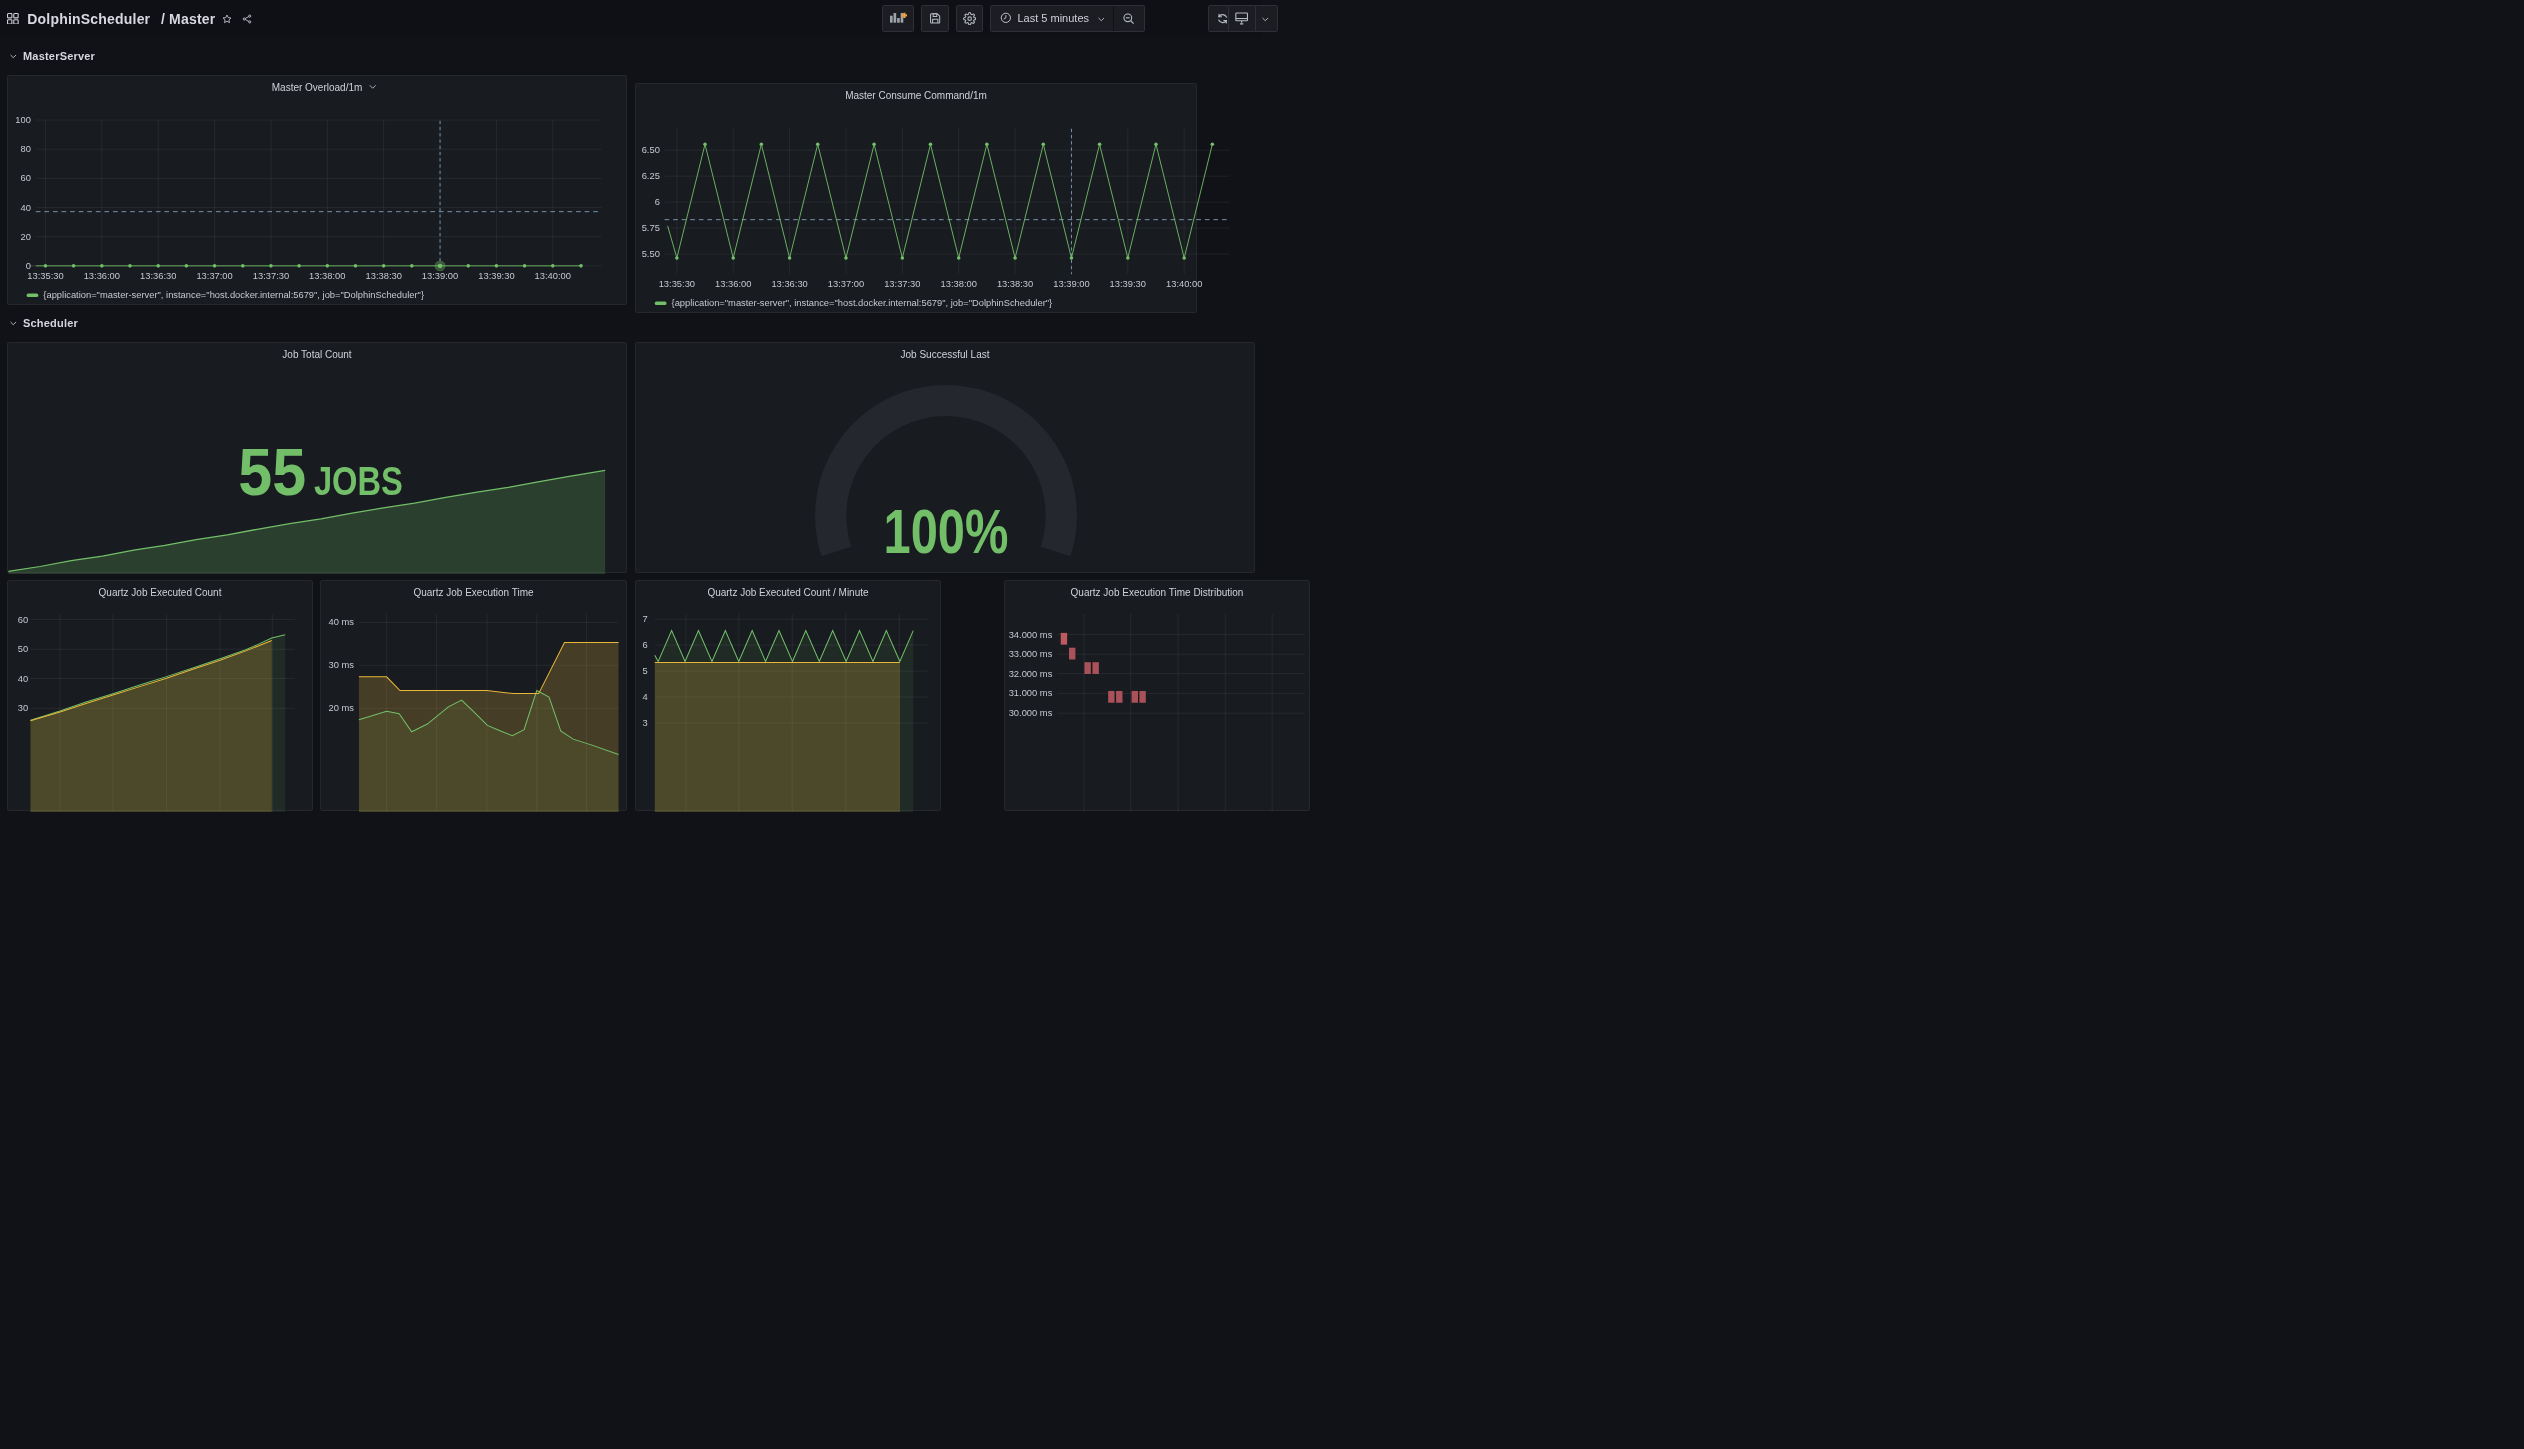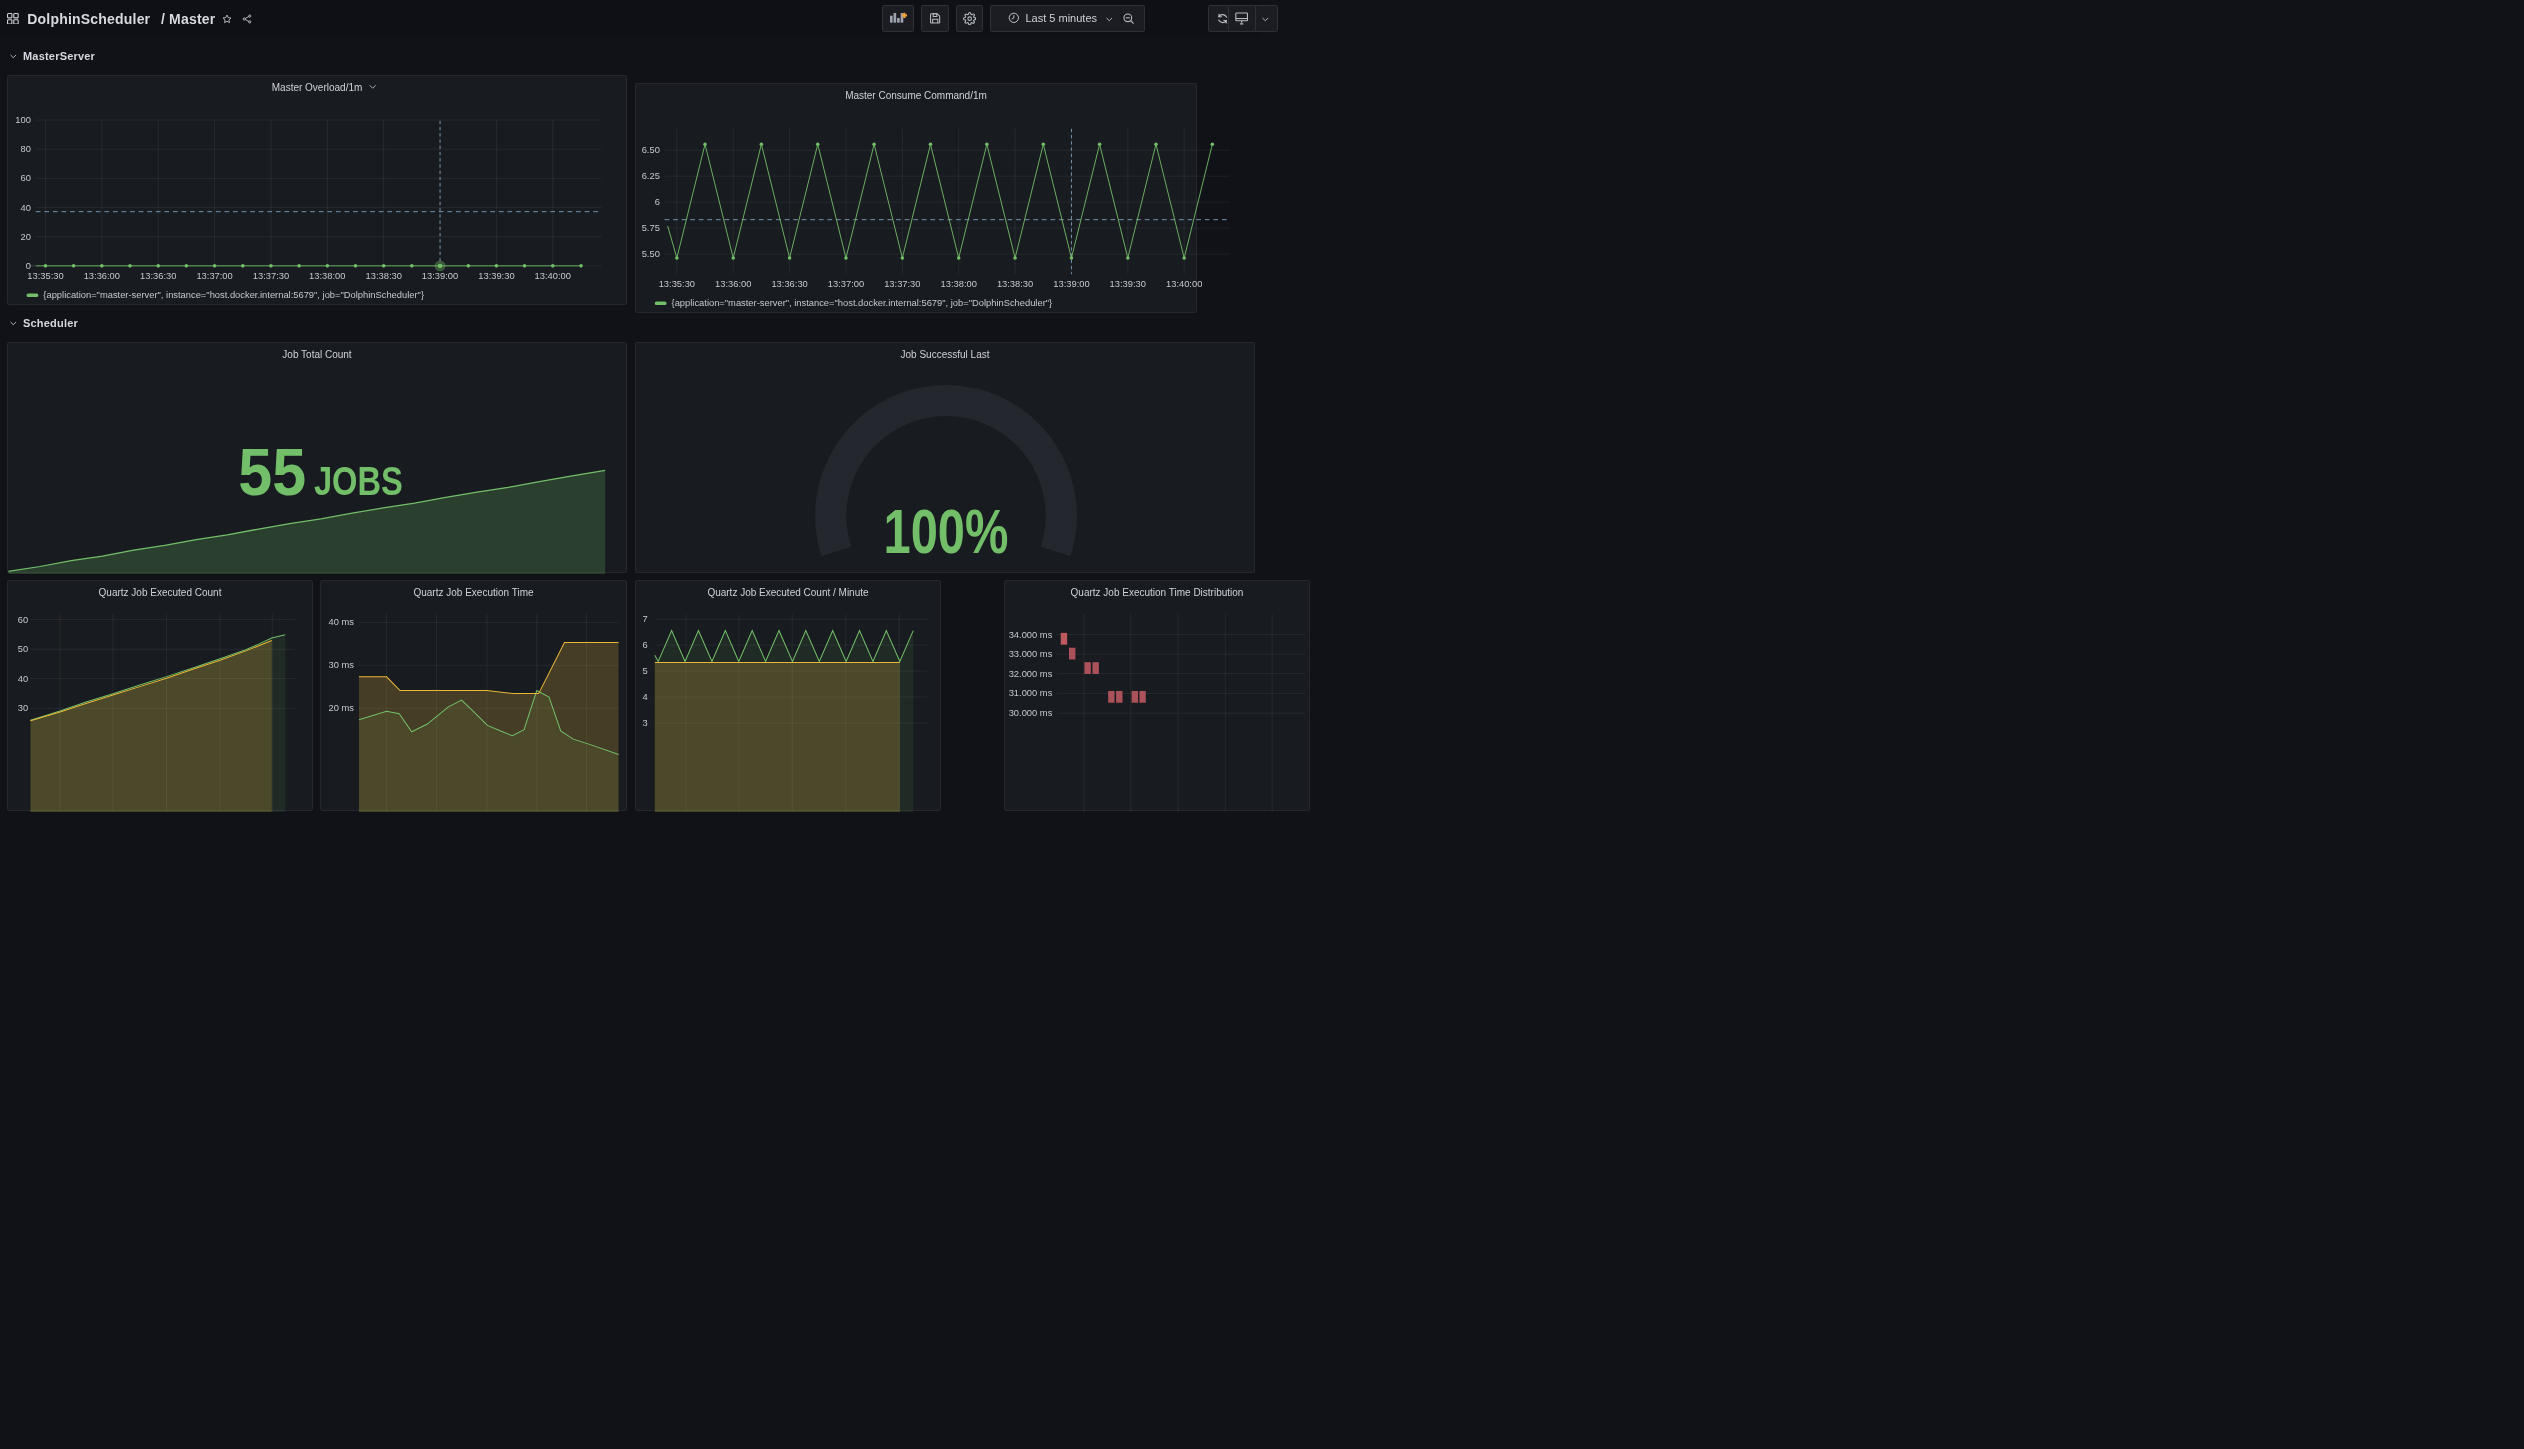--- a/index.html
+++ b/index.html
@@ -65,21 +65,21 @@
       <path d="M8 3.5h7v5H8z"></path>
       <path d="M7 21v-7h10v7"></path>
     </svg>
   </div>
 <div class="btn" style="left:956px;width:27px">
     <svg width="13.3" height="13.3" viewBox="0 0 24 24" fill="none" stroke="#b7bac2" stroke-width="2">
       <circle cx="12" cy="12" r="3.2"></circle>
       <path d="M19.4 15a1.7 1.7 0 0 0 .34 1.87l.06.06a2 2 0 1 1-2.83 2.83l-.06-.06a1.7 1.7 0 0 0-1.87-.34 1.7 1.7 0 0 0-1 1.56V21a2 2 0 1 1-4 0v-.09a1.7 1.7 0 0 0-1.11-1.56 1.7 1.7 0 0 0-1.87.34l-.06.06a2 2 0 1 1-2.83-2.83l.06-.06a1.7 1.7 0 0 0 .34-1.87 1.7 1.7 0 0 0-1.56-1H3a2 2 0 1 1 0-4h.09a1.7 1.7 0 0 0 1.56-1.11 1.7 1.7 0 0 0-.34-1.87l-.06-.06a2 2 0 1 1 2.83-2.83l.06.06a1.7 1.7 0 0 0 1.87.34h.08a1.7 1.7 0 0 0 1-1.56V3a2 2 0 1 1 4 0v.09a1.7 1.7 0 0 0 1 1.56 1.7 1.7 0 0 0 1.87-.34l.06-.06a2 2 0 1 1 2.83 2.83l-.06.06a1.7 1.7 0 0 0-.34 1.87v.08a1.7 1.7 0 0 0 1.56 1H21a2 2 0 1 1 0 4h-.09a1.7 1.7 0 0 0-1.51 1z"></path>
     </svg>
   </div>
-<div class="btn" style="left:990px;width:155px;justify-content:flex-end;padding:8px">
+<div class="btn" style="left:990px;width:155px;justify-content:flex-end;padding:0">
   <span style="display:flex;align-items:center;gap:6.2px;padding-left:8.6px;width:122px">
       <svg width="11.7" height="11.7" viewBox="0 0 24 24" fill="none" stroke="#c3c4cc" stroke-width="2">
         <circle cx="12" cy="12" r="9.5"></circle>
         <path d="M12 6.5V12l-4.5 2.5"></path>
       </svg>
       <span class="btxt">Last 5 minutes</span>
       <span style="margin-left:1.6px;margin-top:1.6px"><svg width="8.6" height="8.6" viewBox="0 0 24 24" fill="none" stroke="#b7bac2" stroke-width="2.6">
           <path d="M5 9l7 7 7-7" stroke-linecap="round" stroke-linejoin="round"></path>
         </svg></span>
     </span>

